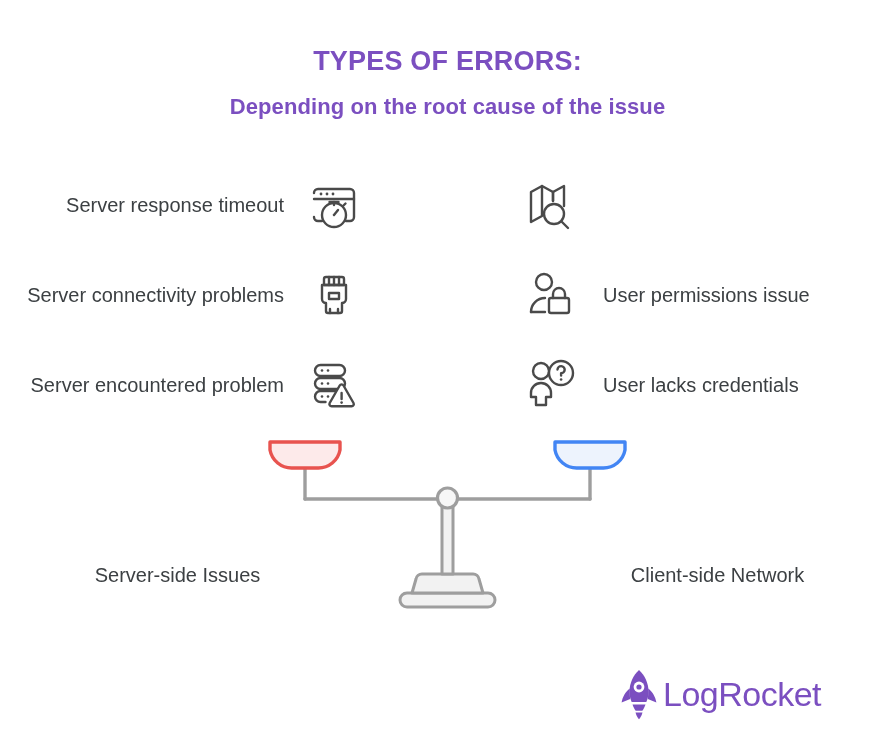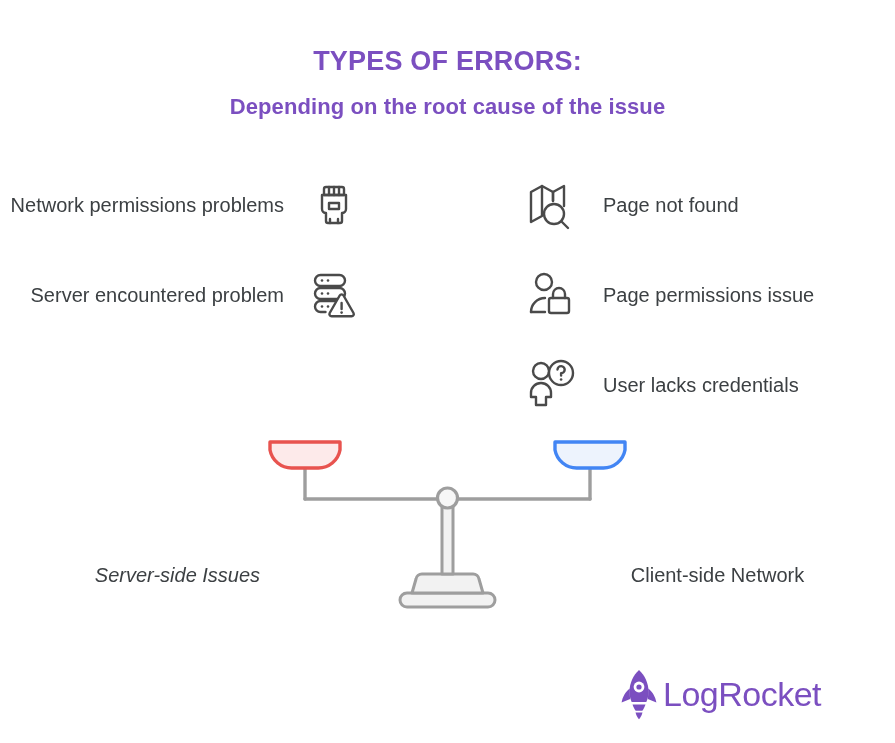--- a/index.html
+++ b/index.html
@@ -109,21 +109,20 @@
     position: absolute;
     font-size: 20px;
     color: #3C4043;
     line-height: 26px;
   }
   .cat-left {
     left: 0;
     top: 562px;
     width: 355px;
     text-align: center;
-    font-style: italic;
   }
   .cat-right {
     left: 540px;
     top: 562px;
     width: 355px;
     text-align: center;
   }
 
   
   .logo {
@@ -152,23 +151,41 @@
 
 <div id="canvas">
 
   <div class="title-block">
     <div class="title-line1">TYPES OF ERRORS:</div>
     <div class="title-line2">Depending on the root cause of the issue</div>
   </div>
 
   <div class="col-left">
 
-
     <div class="item left">
-      <div class="item-label">Network permissions problems</div>
+      <div class="item-label">Server response timeout</div>
+      <div class="icon-box">
+        <svg width="60" height="60" viewBox="0 0 60 60" fill="none" stroke="#4A4A4A" stroke-width="2.4" stroke-linecap="round" stroke-linejoin="round">
+          <path d="M10 18a4 4 0 0 1 4-4h32a4 4 0 0 1 4 4v24a4 4 0 0 1-4 4h-4"></path>
+          <path d="M18 46h-4a4 4 0 0 1-4-4"></path>
+          <line x1="10" y1="24" x2="50" y2="24"></line>
+          <circle cx="17" cy="19" r="1.4" fill="#4A4A4A" stroke="none"></circle>
+          <circle cx="23" cy="19" r="1.4" fill="#4A4A4A" stroke="none"></circle>
+          <circle cx="29" cy="19" r="1.4" fill="#4A4A4A" stroke="none"></circle>
+          <circle cx="30" cy="40" r="12" fill="#ffffff"></circle>
+          <line x1="25.5" y1="27" x2="34.5" y2="27"></line>
+          <line x1="30" y1="27" x2="30" y2="30"></line>
+          <line x1="39" y1="31" x2="41.5" y2="28.5"></line>
+          <line x1="30" y1="40" x2="34" y2="35"></line>
+        </svg>
+      </div>
+    </div>
+
+    <div class="item left">
+      <div class="item-label">Server connectivity problems</div>
       <div class="icon-box">
         <svg width="60" height="60" viewBox="0 0 60 60" fill="none" stroke="#4A4A4A" stroke-width="2.4" stroke-linecap="round" stroke-linejoin="round">
           <path d="M20 14a2 2 0 0 1 2-2h16a2 2 0 0 1 2 2v6H20z"></path>
           <line x1="25" y1="12" x2="25" y2="20"></line>
           <line x1="30" y1="12" x2="30" y2="20"></line>
           <line x1="35" y1="12" x2="35" y2="20"></line>
           <path d="M18 20h24v14a4 4 0 0 1-4 4v8a2 2 0 0 1-2 2H24a2 2 0 0 1-2-2v-8a4 4 0 0 1-4-4z"></path>
           <path d="M25 28h10v6H25z"></path>
           <line x1="26" y1="44" x2="26" y2="48"></line>
           <line x1="34" y1="44" x2="34" y2="48"></line>
@@ -204,34 +221,33 @@
       <div class="icon-box">
         <svg width="60" height="60" viewBox="0 0 60 60" fill="none" stroke="#4A4A4A" stroke-width="2.4" stroke-linecap="round" stroke-linejoin="round">
           <path d="M10 17l11-6v30l-11 6z"></path>
           <path d="M21 11l11 6v9"></path>
           <path d="M32 17l11-6v20"></path>
           <line x1="32" y1="17" x2="32" y2="26"></line>
           <circle cx="33" cy="39" r="10" fill="#ffffff"></circle>
           <line x1="40.5" y1="46.5" x2="47" y2="53"></line>
         </svg>
       </div>
-      <div class="item-label">Page not found</div>
     </div>
 
     <div class="item right">
       <div class="icon-box">
         <svg width="60" height="60" viewBox="0 0 60 60" fill="none" stroke="#4A4A4A" stroke-width="2.4" stroke-linecap="round" stroke-linejoin="round">
           <circle cx="23" cy="17" r="8"></circle>
           <path d="M10 47a14 14 0 0 1 14-14"></path>
           <line x1="10" y1="47" x2="24" y2="47"></line>
           <rect x="28" y="33" width="20" height="15" rx="2" fill="#ffffff"></rect>
           <path d="M32 33v-4a6 6 0 0 1 12 0v4"></path>
         </svg>
       </div>
-      <div class="item-label">Page permissions issue</div>
+      <div class="item-label">User permissions issue</div>
     </div>
 
     <div class="item right">
       <div class="icon-box">
         <svg width="60" height="60" viewBox="0 0 60 60" fill="none" stroke="#4A4A4A" stroke-width="2.4" stroke-linecap="round" stroke-linejoin="round">
           <circle cx="20" cy="16" r="8"></circle>
           <path d="M10 38a10 10 0 0 1 20 0v4h-5v8H15v-8h-5z"></path>
           <circle cx="40" cy="18" r="12" fill="#ffffff"></circle>
           <path d="M36.5 14.5a3.6 3.6 0 1 1 3.6 3.8v2.2"></path>
           <circle cx="40.1" cy="24.5" r="1.3" fill="#4A4A4A" stroke="none"></circle>

